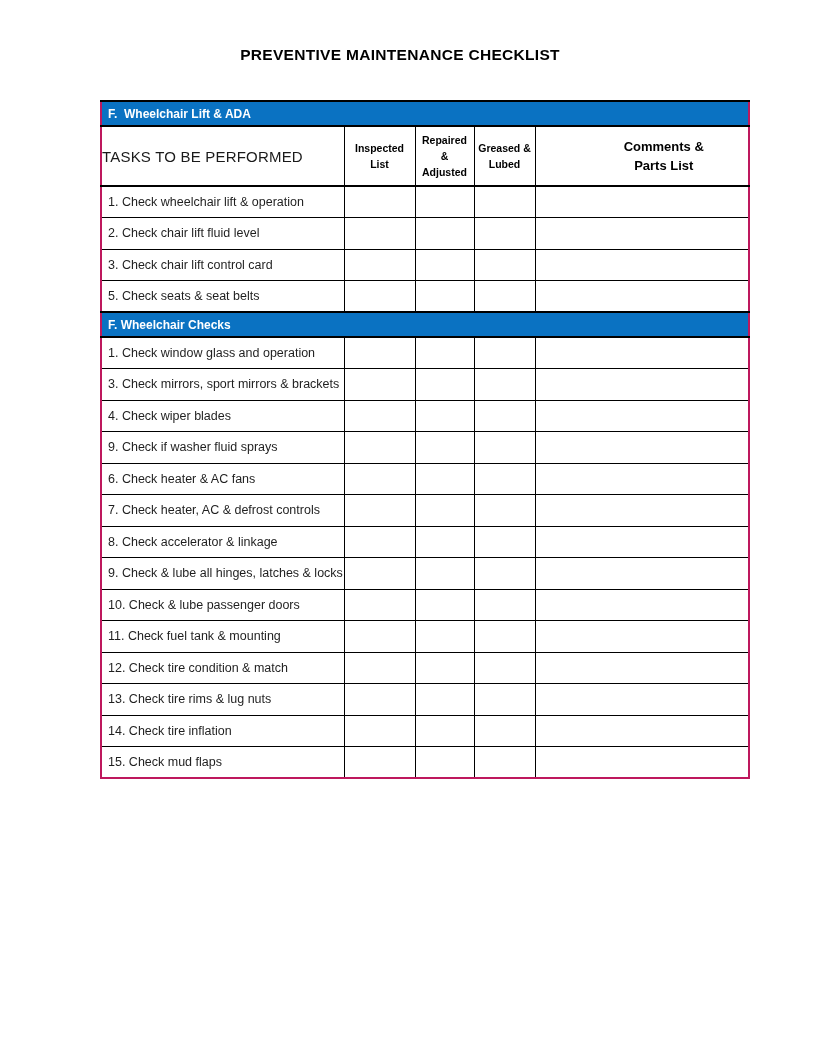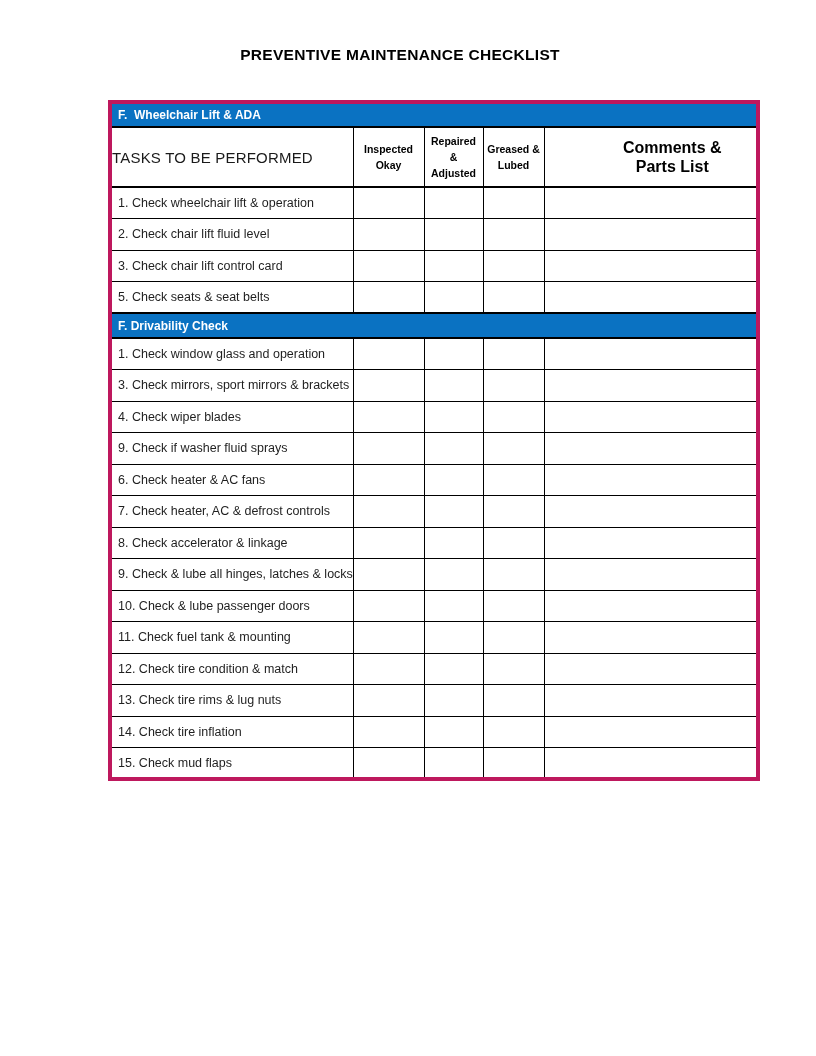--- a/index.html
+++ b/index.html
@@ -26,25 +26,25 @@
     width: 800px;
     text-align: center;
     font-size: 15.5px;
     font-weight: 700;
     letter-spacing: 0.3px;
     color: #000000;
   }
   table.checklist {
     position: absolute;
     top: 100px;
-    left: 108px;
+    left: 100px;
     width: 648px;
     border-collapse: collapse;
     table-layout: fixed;
-    border: 4px solid #be185d;
+    border: 2px solid #be185d;
   }
   table.checklist td {
     border: 1px solid #000000;
     vertical-align: middle;
   }
   tr.band { height: 25px; }
   tr.band td {
     background: #0a72c2;
     color: #ffffff;
     font-size: 12px;
@@ -62,21 +62,21 @@
     letter-spacing: 0.2px;
   }
   td.ch {
     text-align: center;
     font-size: 10.5px;
     font-weight: 700;
     line-height: 16px;
     white-space: pre-line;
     color: #000000;
   }
-  td.ch-comments { font-size: 16px; line-height: 19px; padding-left: 44px; }
+  td.ch-comments { font-size: 13px; line-height: 19px; padding-left: 44px; }
   tr.taskrow { height: 31.5px; }
   td.task {
     font-size: 12.5px;
     color: #1f1f1f;
     padding-left: 6px;
     white-space: nowrap;
     overflow: hidden;
   }
   .page-footer {
     position: absolute;
@@ -103,21 +103,21 @@
       <col style="width:61px">
       <col style="width:214px">
     </colgroup>
     <tbody>
       <tr class="band">
         <td colspan="5">F.&nbsp; Wheelchair Lift &amp; ADA</td>
       </tr>
       <tr class="colhead">
         <td class="tasks-head">TASKS TO BE PERFORMED</td>
         <td class="ch">Inspected
-Okay</td>
+List</td>
         <td class="ch">Repaired
 &amp;
 Adjusted</td>
         <td class="ch">Greased &amp;
 Lubed</td>
         <td class="ch ch-comments">Comments &amp;
 Parts List</td>
       </tr>
 
       <tr class="taskrow">
@@ -143,21 +143,21 @@
       </tr>
       <tr class="taskrow">
         <td class="task">5. Check seats &amp; seat belts</td>
         <td></td>
         <td></td>
         <td></td>
         <td></td>
       </tr>
 
       <tr class="band">
-        <td colspan="5">F. Drivability Check</td>
+        <td colspan="5">F. Wheelchair Checks</td>
       </tr>
 
       <tr class="taskrow">
         <td class="task">1. Check window glass and operation</td>
         <td></td>
         <td></td>
         <td></td>
         <td></td>
       </tr>
       <tr class="taskrow">

